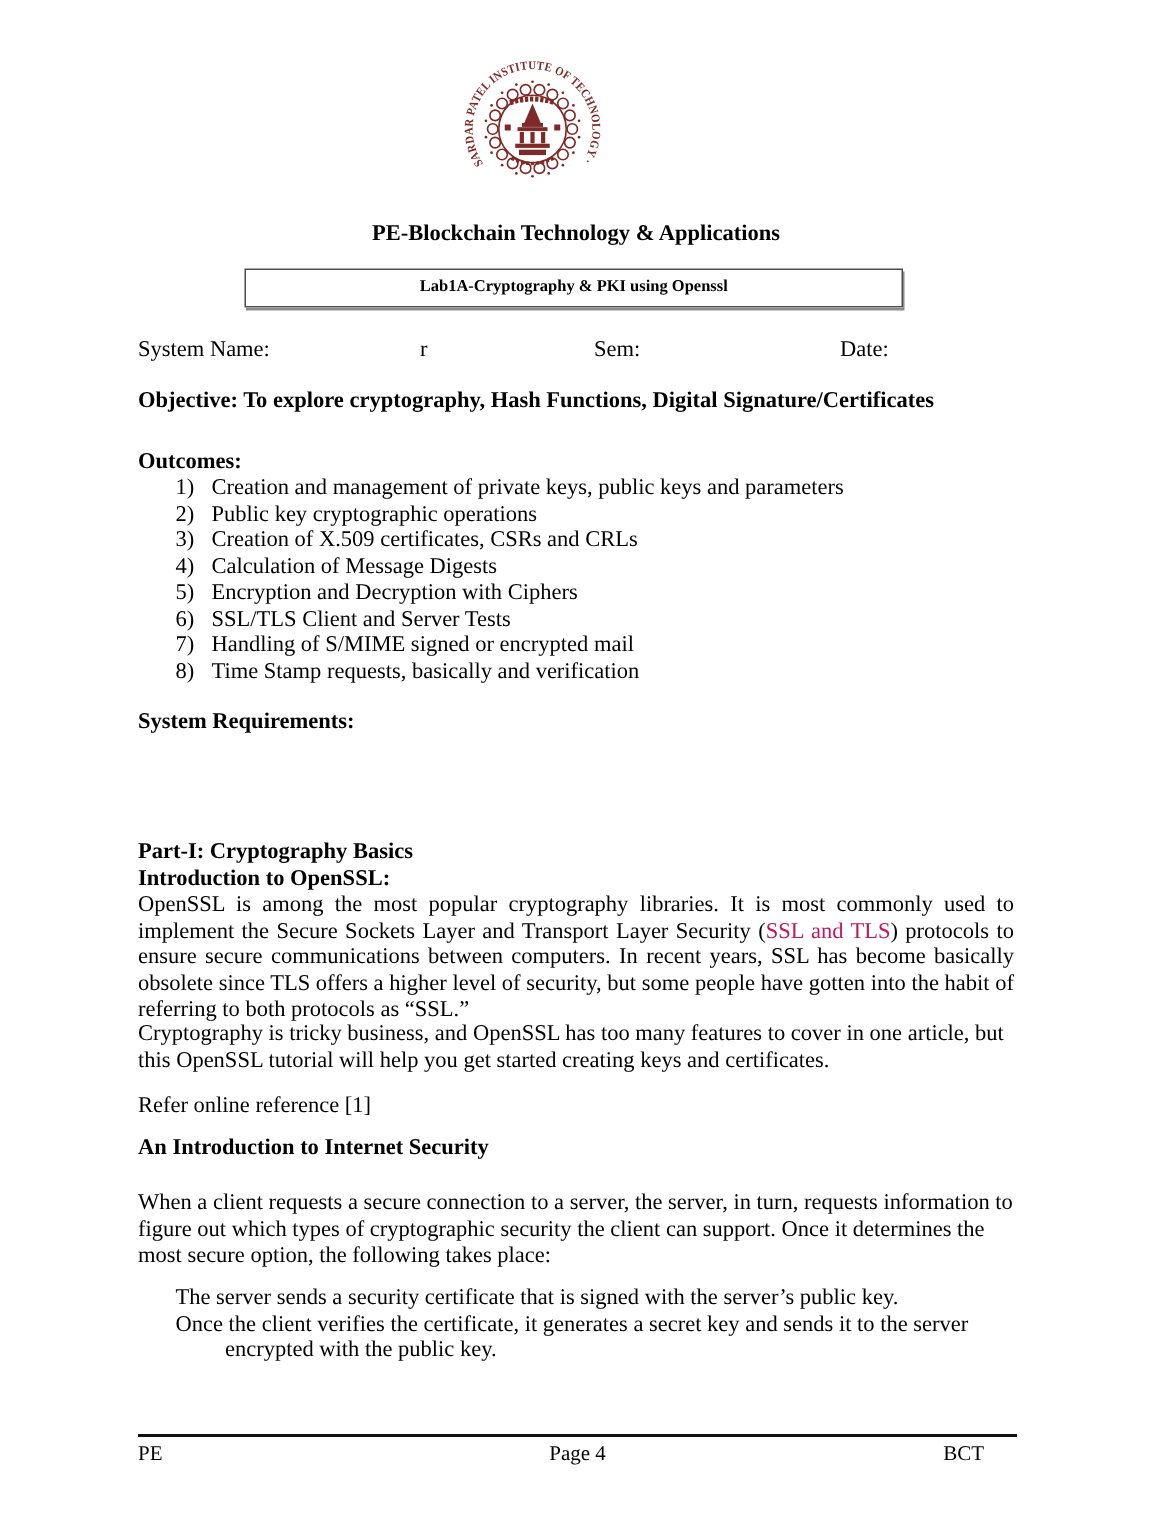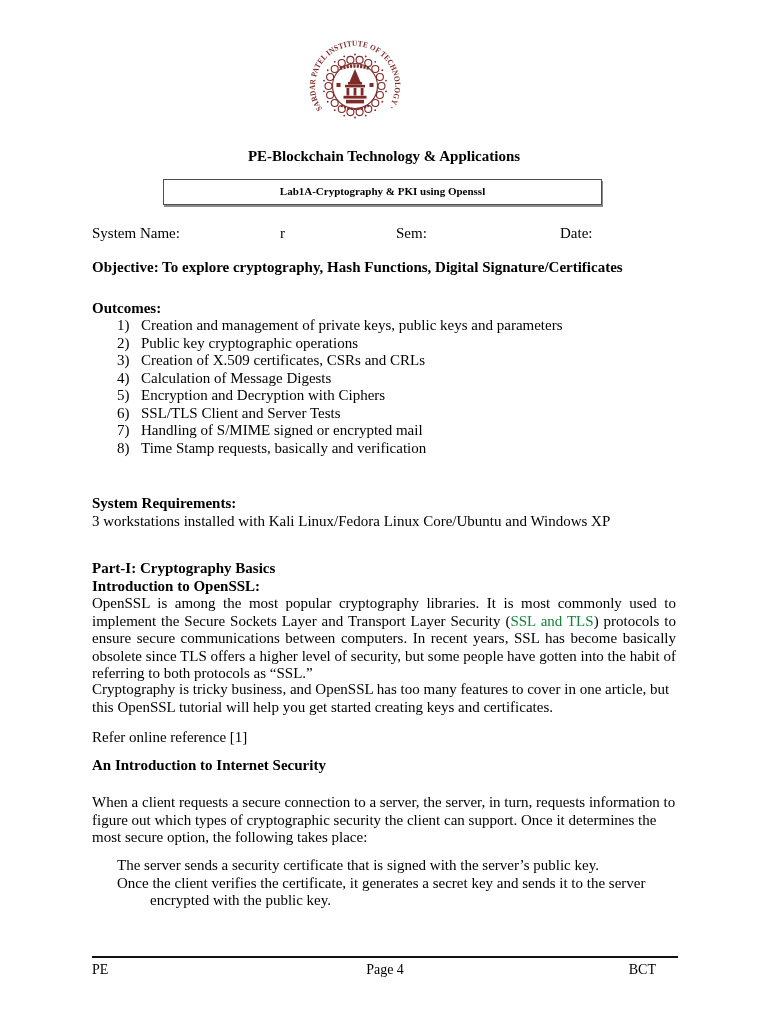--- a/index.html
+++ b/index.html
@@ -30,31 +30,31 @@
   .sr-sem{left:304px;}
   .sr-date{left:468px;}
 
   .objective{top:259px;font-weight:bold;}
   .outcomes-head{top:300px;font-weight:bold;}
   .outcomes-list{top:317px;}
   .oli{display:flex;}
   .oli .num{width:24px;margin-left:25px;flex:0 0 auto;}
   .oli .txt{flex:1;}
 
-  .sysreq{top:473px;margin-top:22px;}
+  .sysreq{top:473px;}
   .part1{top:560px;}
   .para-gap2{top:681px;}
   .refline{top:729px;}
   .introsec-head{top:757px;font-weight:bold;}
   .introsec-para{top:794px;}
   .bullets{top:857px;}
   .bullet{margin-left:25px;}
   .bullet.hang{padding-left:33px;text-indent:-33px;}
 
-  .link{color:#15803d;text-decoration:none;cursor:pointer;}
+  .link{color:#be185d;text-decoration:none;cursor:pointer;}
 
   .footer-rule{left:92px;top:956px;width:586px;border-top:2.5px solid #111;}
   .footer-text{left:92px;top:961px;width:586px;height:18px;font-size:14px;}
   .footer-text .fl{position:absolute;left:0;}
   .footer-text .fc{position:absolute;left:0;width:100%;text-align:center;}
   .footer-text .fr{position:absolute;right:22px;}
 </style>
 </head>
 <body>
 
@@ -170,21 +170,20 @@
       <span class="txt">Handling of S/MIME signed or encrypted mail</span>
     </div>
     <div class="oli">
       <span class="num">8)</span>
       <span class="txt">Time Stamp requests, basically and verification</span>
     </div>
   </div>
 
   <div class="abs content-w sysreq">
     <div class="bold">System Requirements:</div>
-    <div>3 workstations installed with Kali Linux/Fedora Linux Core/Ubuntu and Windows XP</div>
   </div>
 
   <div class="abs content-w part1">
     <div class="bold">Part-I: Cryptography Basics</div>
     <div class="bold">Introduction to OpenSSL:</div>
     <div class="justify"><span>OpenSSL is among the most popular cryptography libraries. It is most commonly used to implement the Secure Sockets Layer and Transport Layer Security (</span><span class="link">SSL and TLS</span><span>) protocols to ensure secure communications between computers. In recent years, SSL has become basically obsolete since TLS offers a higher level of security, but some people have gotten into the habit of referring to both protocols as “SSL.”</span></div>
   </div>
 
   <div class="abs content-w para-gap2">Cryptography is tricky business, and OpenSSL has too many features to cover in one article, but this OpenSSL tutorial will help you get started creating keys and certificates.</div>
 

